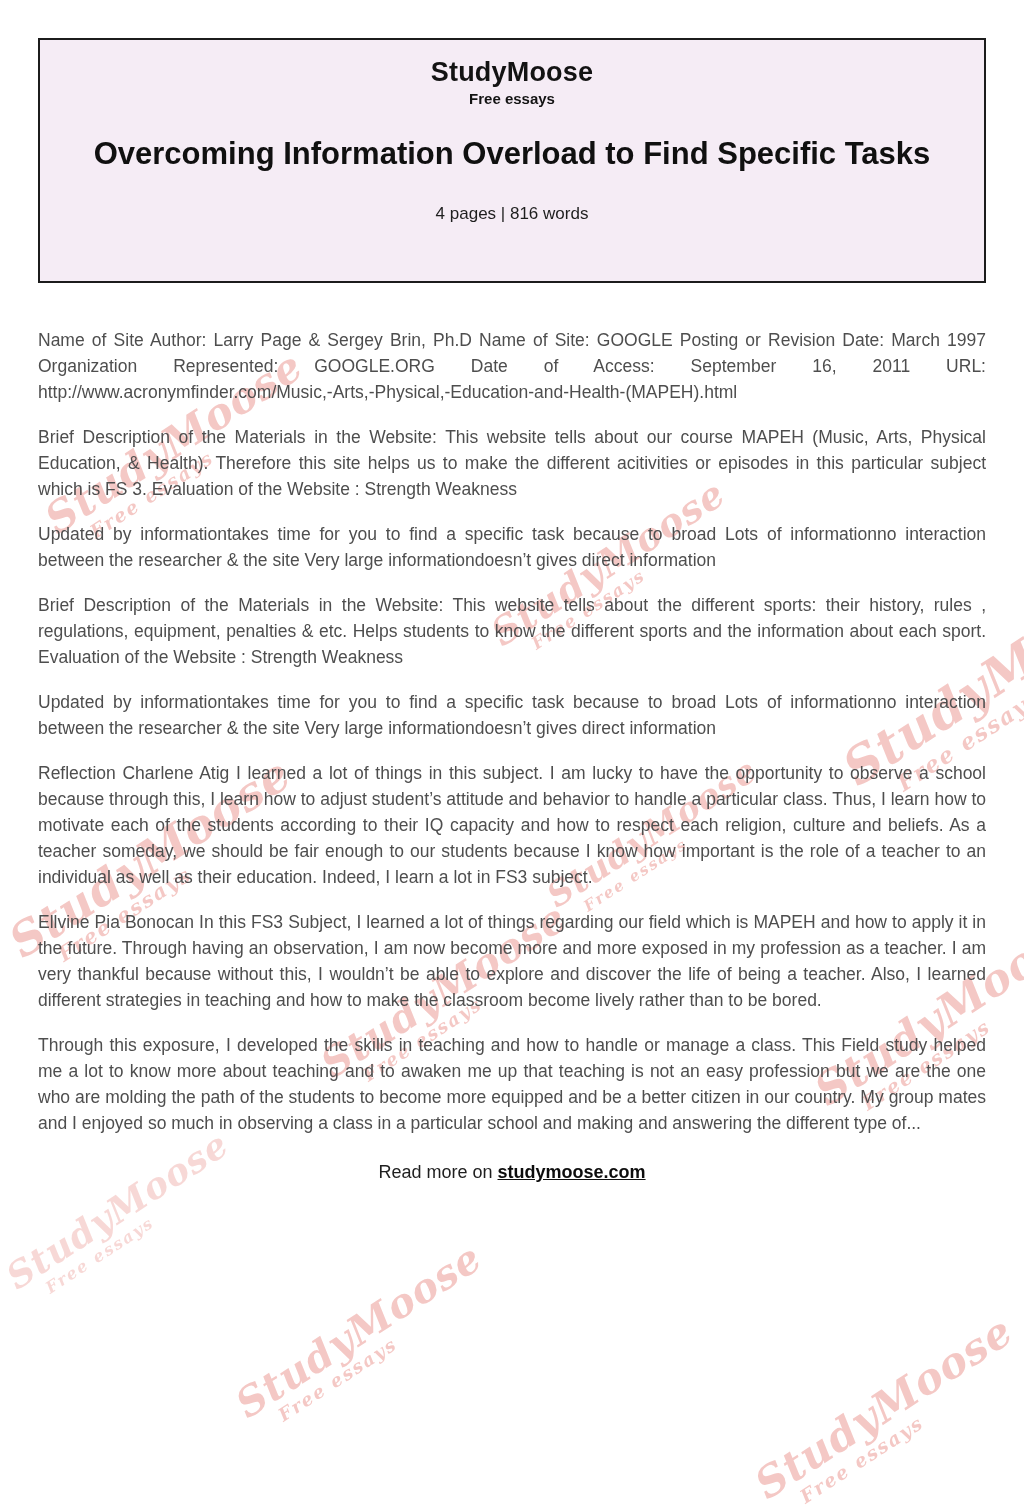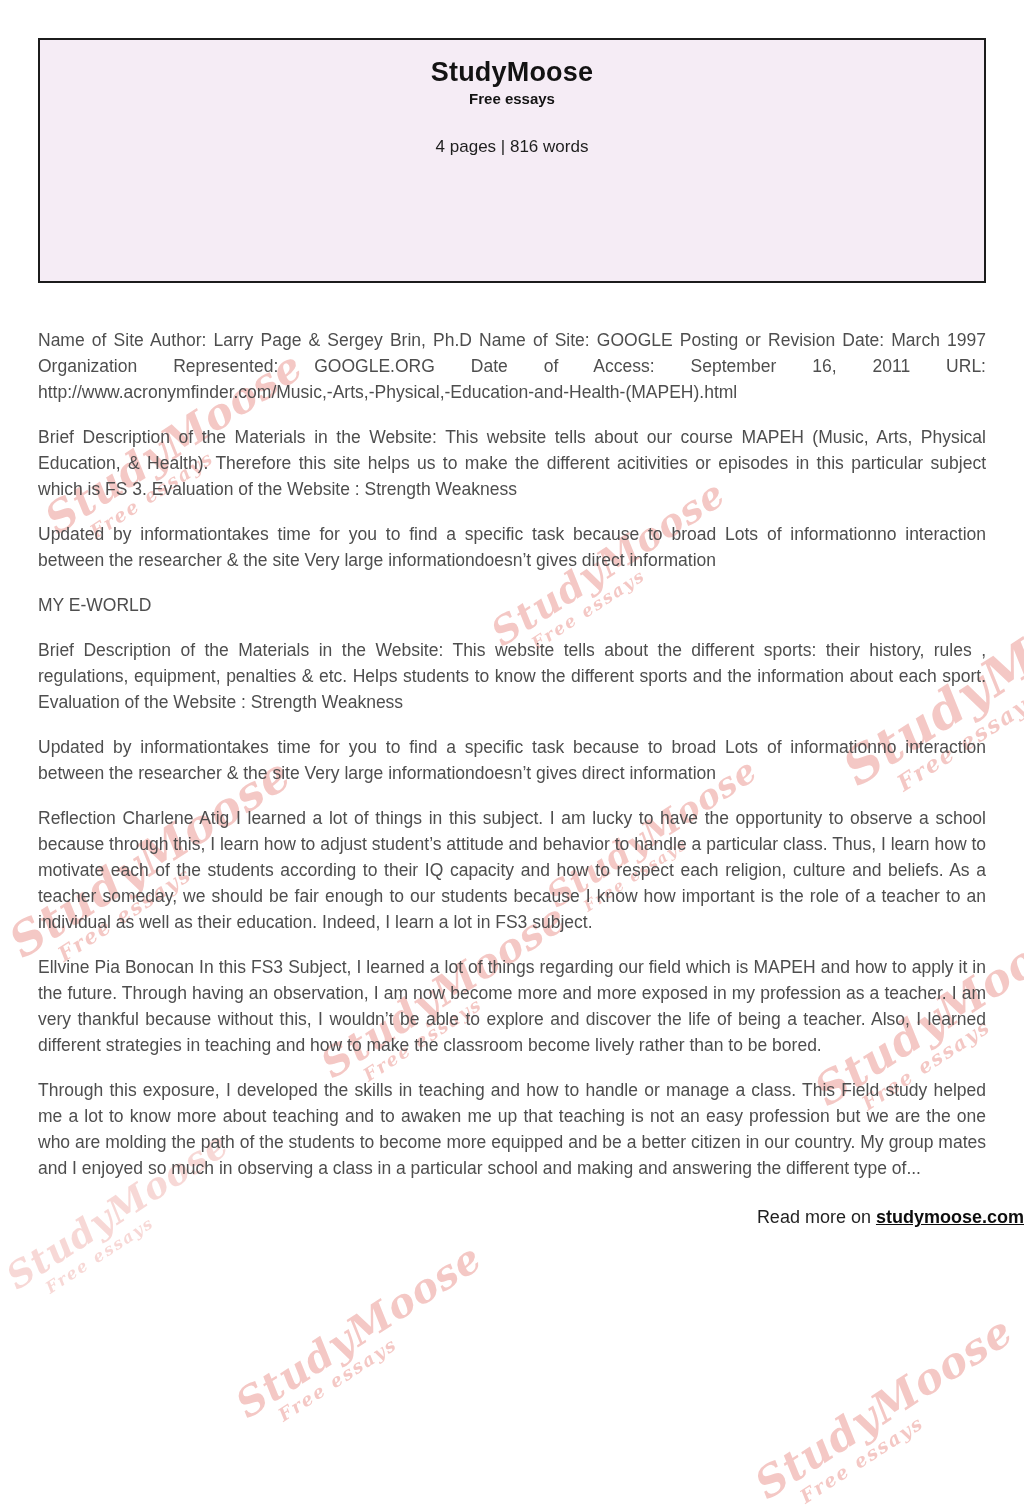--- a/index.html
+++ b/index.html
@@ -85,21 +85,21 @@
     color: #4e4e4e;
     text-align: justify;
     margin-bottom: 19px;
   }
 
   
   .page-footer {
     position: relative;
     z-index: 1;
     margin-top: 26px;
-    text-align: right;
+    text-align: center;
     font-size: 18px;
     color: #1f1f1f;
   }
   .page-footer a {
     color: #0d0d0d;
     font-weight: 700;
     text-decoration: underline;
     cursor: pointer;
   }
 </style>
@@ -145,28 +145,28 @@
     </div>
   <div class="wm" style="left:765px; top:1465px; font-size:42px;">
       <span class="wm1">StudyMoose</span>
       <span class="wm2">Free essays</span>
     </div>
 </div>
 
 <header class="header-card">
   <div class="brand">StudyMoose</div>
   <div class="tagline">Free essays</div>
+  <h1 class="page-title">Overcoming Information Overload to Find Specific Tasks</h1>
   <div class="page-meta">4 pages | 816 words</div>
 </header>
 
 <main class="essay-body">
   <p>Name of Site Author: Larry Page &amp; Sergey Brin, Ph.D Name of Site: GOOGLE Posting or Revision Date: March 1997 Organization Represented: GOOGLE.ORG Date of Access: September 16, 2011 URL: http://www.acronymfinder.com/Music,-Arts,-Physical,-Education-and-Health-(MAPEH).html</p>
   <p>Brief Description of the Materials in the Website: This website tells about our course MAPEH (Music, Arts, Physical Education, &amp; Health). Therefore this site helps us to make the different acitivities or episodes in this particular subject which is FS 3. Evaluation of the Website : Strength Weakness</p>
   <p>Updated by informationtakes time for you to find a specific task because to broad Lots of informationno interaction between the researcher &amp; the site Very large informationdoesn’t gives direct information</p>
-  <p>MY E-WORLD</p>
   <p>Brief Description of the Materials in the Website: This website tells about the different sports: their history, rules , regulations, equipment, penalties &amp; etc. Helps students to know the different sports and the information about each sport. Evaluation of the Website : Strength Weakness</p>
   <p>Updated by informationtakes time for you to find a specific task because to broad Lots of informationno interaction between the researcher &amp; the site Very large informationdoesn’t gives direct information</p>
   <p>Reflection Charlene Atig I learned a lot of things in this subject. I am lucky to have the opportunity to observe a school because through this, I learn how to adjust student’s attitude and behavior to handle a particular class. Thus, I learn how to motivate each of the students according to their IQ capacity and how to respect each religion, culture and beliefs. As a teacher someday, we should be fair enough to our students because I know how important is the role of a teacher to an individual as well as their education. Indeed, I learn a lot in FS3 subject.</p>
   <p>Ellvine Pia Bonocan In this FS3 Subject, I learned a lot of things regarding our field which is MAPEH and how to apply it in the future. Through having an observation, I am now become more and more exposed in my profession as a teacher. I am very thankful because without this, I wouldn’t be able to explore and discover the life of being a teacher. Also, I learned different strategies in teaching and how to make the classroom become lively rather than to be bored.</p>
   <p>Through this exposure, I developed the skills in teaching and how to handle or manage a class. This Field study helped me a lot to know more about teaching and to awaken me up that teaching is not an easy profession but we are the one who are molding the path of the students to become more equipped and be a better citizen in our country. My group mates and I enjoyed so much in observing a class in a particular school and making and answering the different type of...</p>
 </main>
 
 <footer class="page-footer">
   <span>Read more on </span><a>studymoose.com</a>
 </footer>

